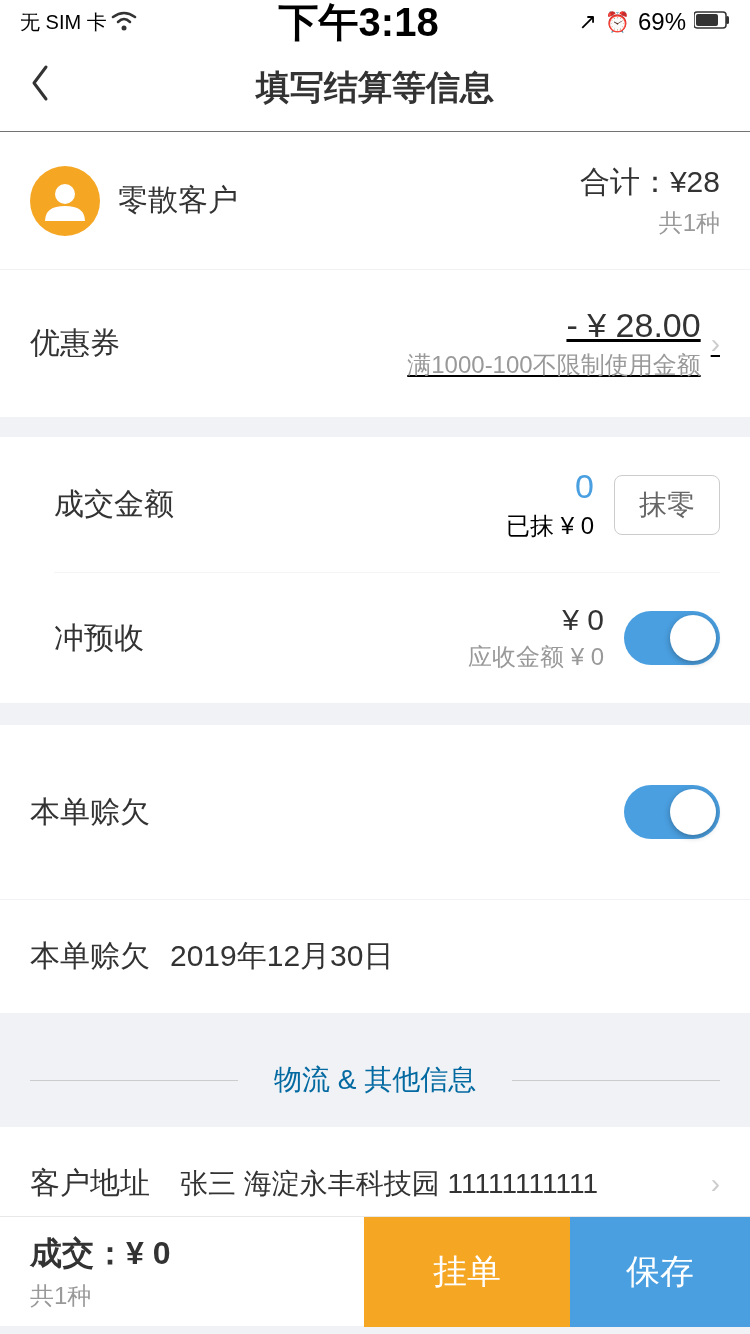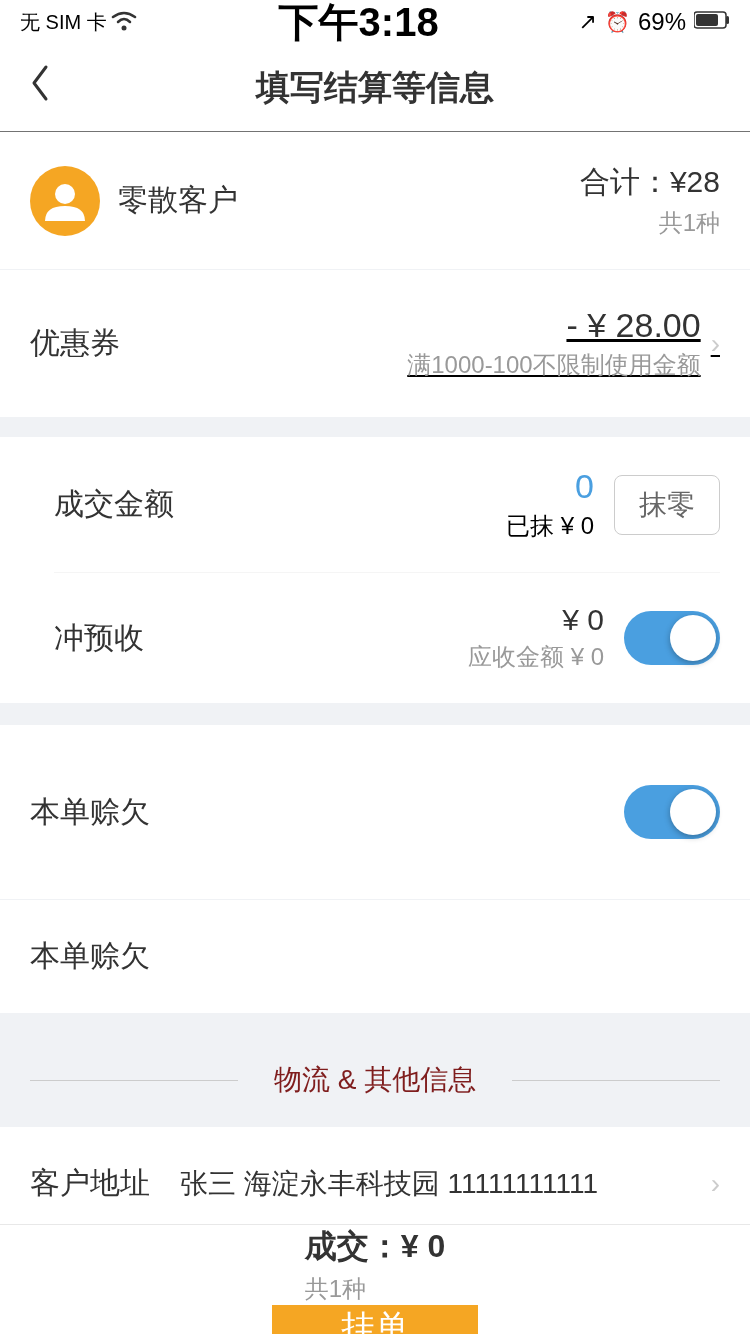--- a/index.html
+++ b/index.html
@@ -261,21 +261,21 @@
     .due-date-value {
       font-size: 30px;
       color: #333;
     }
 
     
     .logistics-header {
       background: #f0f2f5;
       padding: 28px 30px;
       text-align: center;
-      color: #7f1d1d;
+      color: #0369a1;
       font-size: 28px;
       display: flex;
       align-items: center;
       justify-content: center;
       gap: 20px;
     }
     .logistics-line {
       flex: 1;
       height: 1px;
       background: #ccc;
@@ -297,29 +297,28 @@
     }
     .address-value {
       font-size: 28px;
       color: #333;
       flex: 1;
     }
 
     
     .bottom-bar {
       position: fixed;
-      bottom: 0;
+      bottom: 8px;
       left: 0;
       width: 750px;
       height: 110px;
       background: #fff;
       display: flex;
       align-items: center;
       border-top: 1px solid #e8e8e8;
-      flex-direction: column;
     }
     .bottom-summary {
       flex: 1;
       padding: 0 30px;
     }
     .bottom-deal {
       font-size: 28px;
       color: #333;
     }
     .bottom-deal span {
@@ -459,20 +458,21 @@
   <div class="card">
     <div class="debt-section">
       <span class="debt-label">本单赊欠</span>
       <div class="toggle-switch">
         <div class="toggle-knob"></div>
       </div>
     </div>
     <div class="divider"></div>
     <div class="due-date-row">
       <span class="due-date-label">本单赊欠</span>
+      <span class="due-date-value">2019年12月30日</span>
     </div>
   </div>
 
   <div class="logistics-header">
     <div class="logistics-line"></div>
     <span style="padding: 0 16px;">物流 &amp; 其他信息</span>
     <div class="logistics-line"></div>
   </div>
 
   <div class="card">

